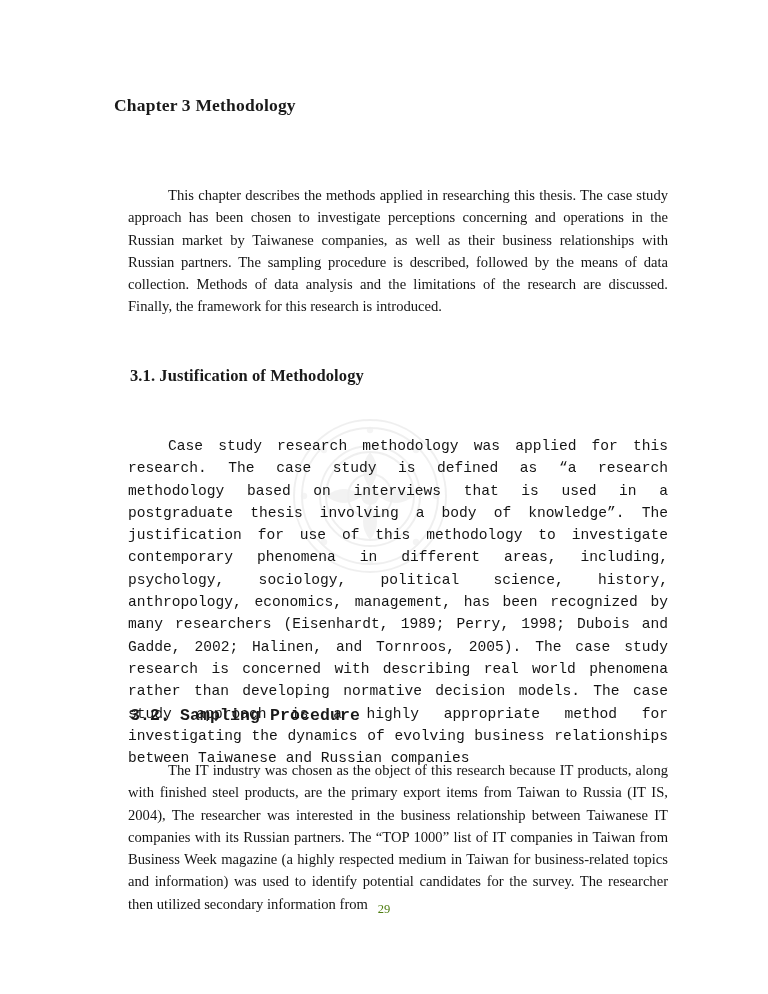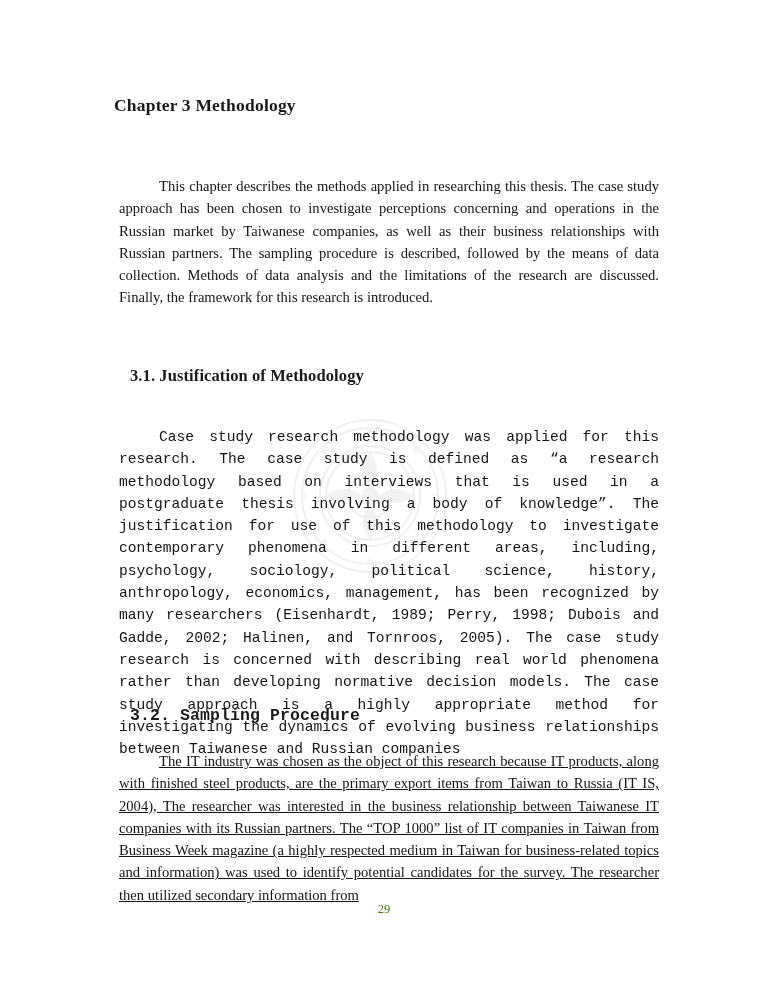--- a/index.html
+++ b/index.html
@@ -66,33 +66,33 @@
     letter-spacing: 0.1px;
   }
 
   h2.s31 { top: 350px; }
   h2.s32 { top: 690px; font-family: Liberation Mono, monospace; }
 
   p.body-par {
     position: absolute;
     left: 0;
     width: 540px;
-    margin: 5px;
+    margin: 14px;
     padding: 0;
     font-size: 14.6px;
     line-height: 22.3px;
     text-align: justify;
     text-justify: inter-word;
     text-indent: 40px;
     color: #141414;
   }
 
   p.par1 { top: 170px; }
   p.par2 { top: 421px; font-family: Liberation Mono, monospace; }
-  p.par3 { top: 745px; text-decoration: underline; }
+  p.par3 { top: 745px; }
 
   .page-number {
     position: absolute;
     left: 0;
     width: 768px;
     top: 902px;
     text-align: center;
     font-size: 12.5px;
     color: #4d7c0f;
     z-index: 2;

